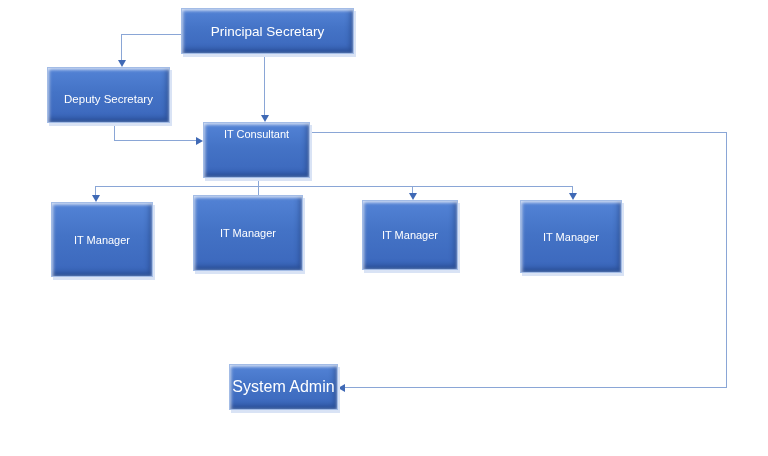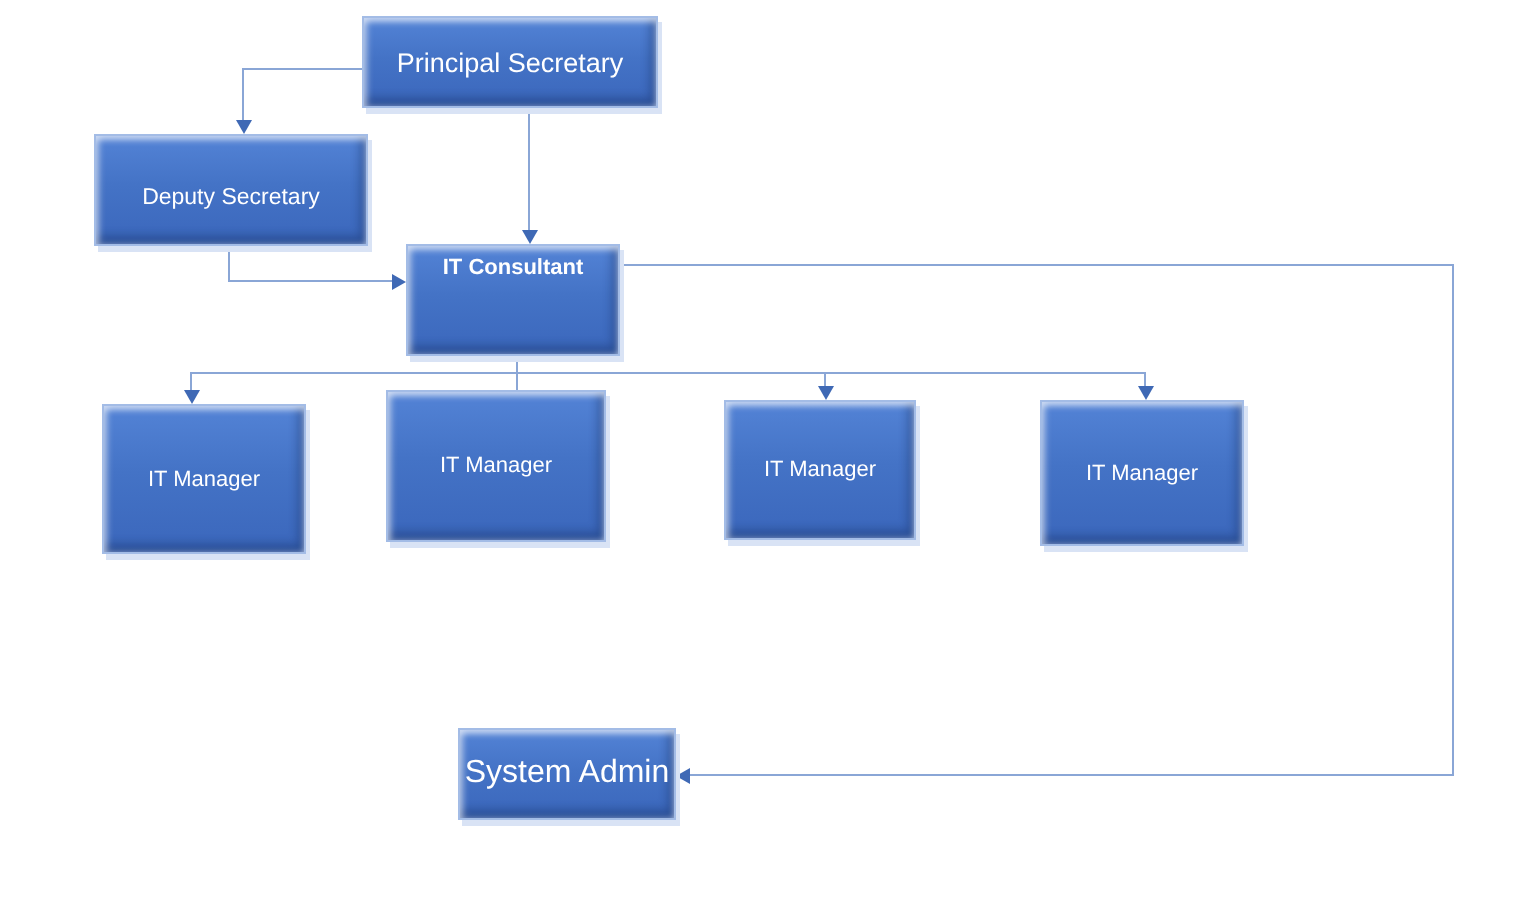--- a/index.html
+++ b/index.html
@@ -18,23 +18,23 @@
     background:linear-gradient(180deg,#5383d6 0%,#4473c6 45%,#3b67bc 100%);
     border:1px solid #a3bce6;
     box-shadow:
       inset 0 2px 3px rgba(255,255,255,.6),
       inset 2px 0 3px rgba(255,255,255,.35),
       inset -3px -4px 5px rgba(22,48,105,.45),
       2px 3px 0 #d9e3f5;
     box-sizing:border-box;
     cursor:default;
   }
-  .n-ps {left:181px;top:8px;  width:148px;height:46px;font-size:13.5px;}
-  .n-dep{left:47px; top:67px; width:137px;height:56px;font-size:11.5px;padding-top:8px;}
-  .n-itc{left:203px;top:122px;width:107px;height:56px;font-size:11px;font-weight:bold;
+  .n-ps {left:181px;top:8px;  width:173px;height:46px;font-size:13.5px;}
+  .n-dep{left:47px; top:67px; width:123px;height:56px;font-size:11.5px;padding-top:8px;}
+  .n-itc{left:203px;top:122px;width:107px;height:56px;font-size:11px;font-weight:normal;
          align-items:flex-start;padding-top:5px;}
   .n-itm1{left:51px; top:202px;width:102px;height:75px;font-size:11px;}
   .n-itm2{left:193px;top:195px;width:110px;height:76px;font-size:11px;}
   .n-itm3{left:362px;top:200px;width:96px; height:70px;font-size:11px;}
   .n-itm4{left:520px;top:200px;width:102px;height:73px;font-size:11px;}
   .n-sys{left:229px;top:364px;width:109px;height:46px;font-size:16px;}
 
   .hline,.vline{position:absolute;background:#8aa6d6;}
   .hline{height:1px;}
   .vline{width:1px;}

